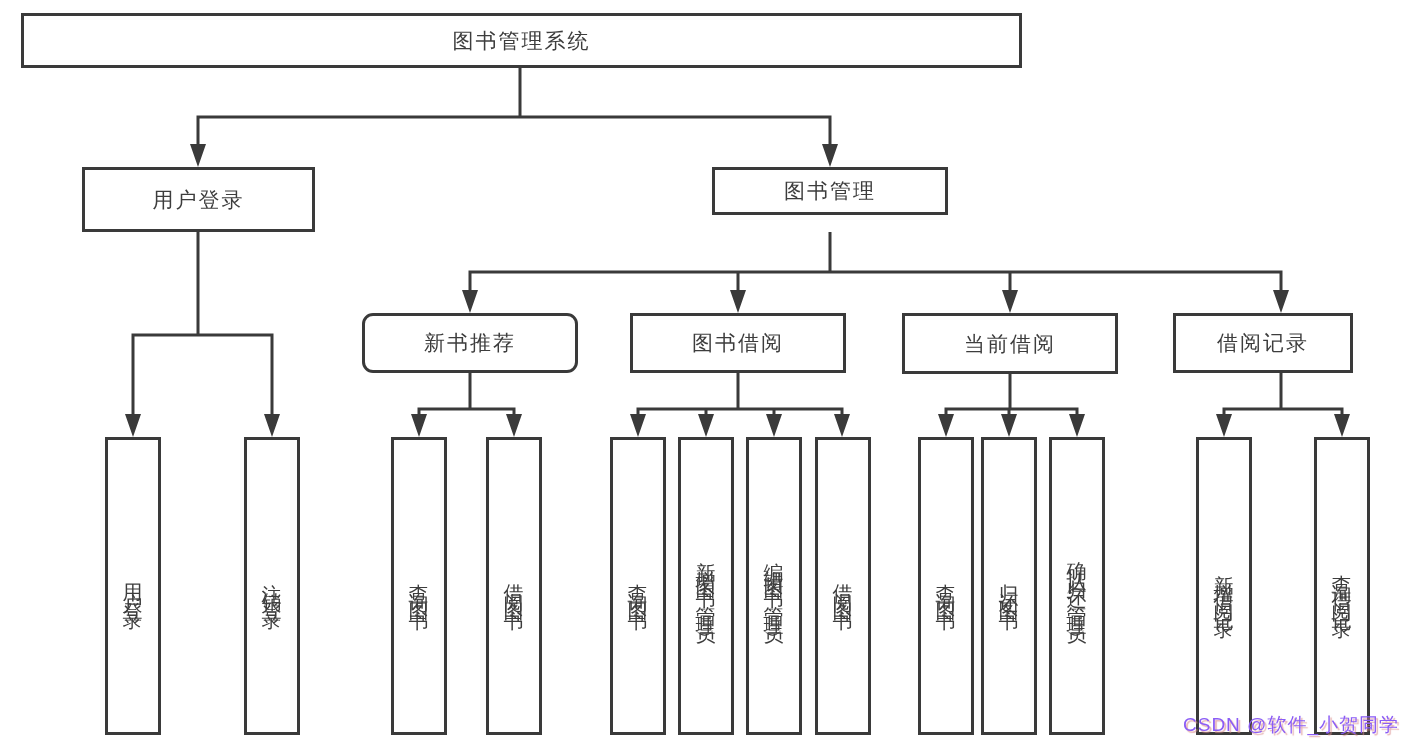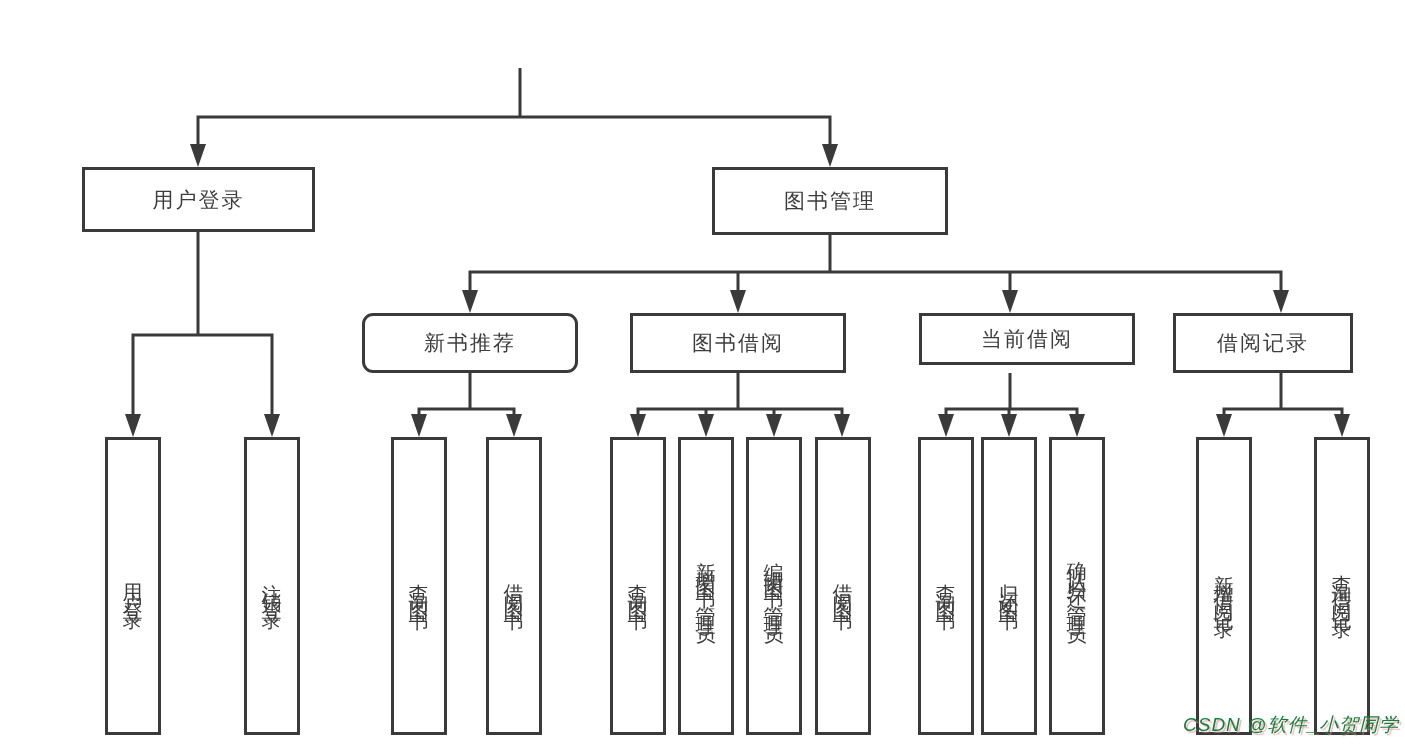--- a/index.html
+++ b/index.html
@@ -39,25 +39,25 @@
     text-orientation: mixed;
     letter-spacing: 9px;
     line-height: 1;
     font-size: 20px;
     white-space: normal;
   }
   
   .n-root  { left: 21px;   top: 13px;  width: 1001px; height: 55px; }
   
   .n-login { left: 82px;   top: 167px; width: 233px;  height: 65px; }
-  .n-mgmt  { left: 712px;  top: 167px; width: 236px;  height: 68px; }
+  .n-mgmt  { left: 712px;  top: 167px; width: 236px;  height: 48px; }
   
   .n-rec   { left: 362px;  top: 313px; width: 216px;  height: 60px; border-radius: 11px; }
   .n-bor   { left: 630px;  top: 313px; width: 216px;  height: 60px; }
-  .n-cur   { left: 902px;  top: 313px; width: 216px;  height: 52px; margin-left: 17px; }
+  .n-cur   { left: 902px;  top: 313px; width: 216px;  height: 61px; }
   .n-hist  { left: 1173px; top: 313px; width: 180px;  height: 60px; }
   
   .leaf { top: 437px; width: 56px; height: 298px; }
   .n-l1a { left: 105px; }
   .n-l1b { left: 244px; }
   .n-l2a { left: 391px; }
   .n-l2b { left: 486px; }
   .n-l3a { left: 610px; }
   .n-l3b { left: 678px; }
   .n-l3c { left: 746px; }
@@ -66,25 +66,24 @@
   .n-l4b { left: 981px; }
   .n-l4c { left: 1049px; }
   .n-l5a { left: 1196px; }
   .n-l5b { left: 1314px; }
   .watermark {
     position: absolute;
     left: 1183px;
     top: 712px;
     z-index: 3;
     font-size: 19px;
-    color: #15803d;
+    color: #8b5cf6;
     letter-spacing: 1px;
     white-space: nowrap;
     text-shadow: 2px 2px 1px rgba(217, 140, 140, 0.65);
-    font-style: italic;
   }
 </style>
 </head>
 <body>
 
 <div class="canvas">
 
   <svg class="connectors" viewBox="0 0 1405 747" xmlns="http://www.w3.org/2000/svg">
 
     <path fill="none" stroke="#3a3a3a" stroke-width="3" d="
@@ -137,20 +136,23 @@
       M698 414 L714 414 L706 437 Z
       M766 414 L782 414 L774 437 Z
       M834 414 L850 414 L842 437 Z
       M938 414 L954 414 L946 437 Z
       M1001 414 L1017 414 L1009 437 Z
       M1069 414 L1085 414 L1077 437 Z
       M1216 414 L1232 414 L1224 437 Z
       M1334 414 L1350 414 L1342 437 Z"></path>
   </svg>
 
+  <div class="node n-root">
+    <span class="lbl">图书管理系统</span>
+  </div>
 
   <div class="node n-login">
     <span class="lbl">用户登录</span>
   </div>
   <div class="node n-mgmt">
     <span class="lbl">图书管理</span>
   </div>
 
   <div class="node n-rec">
     <span class="lbl">新书推荐</span>

